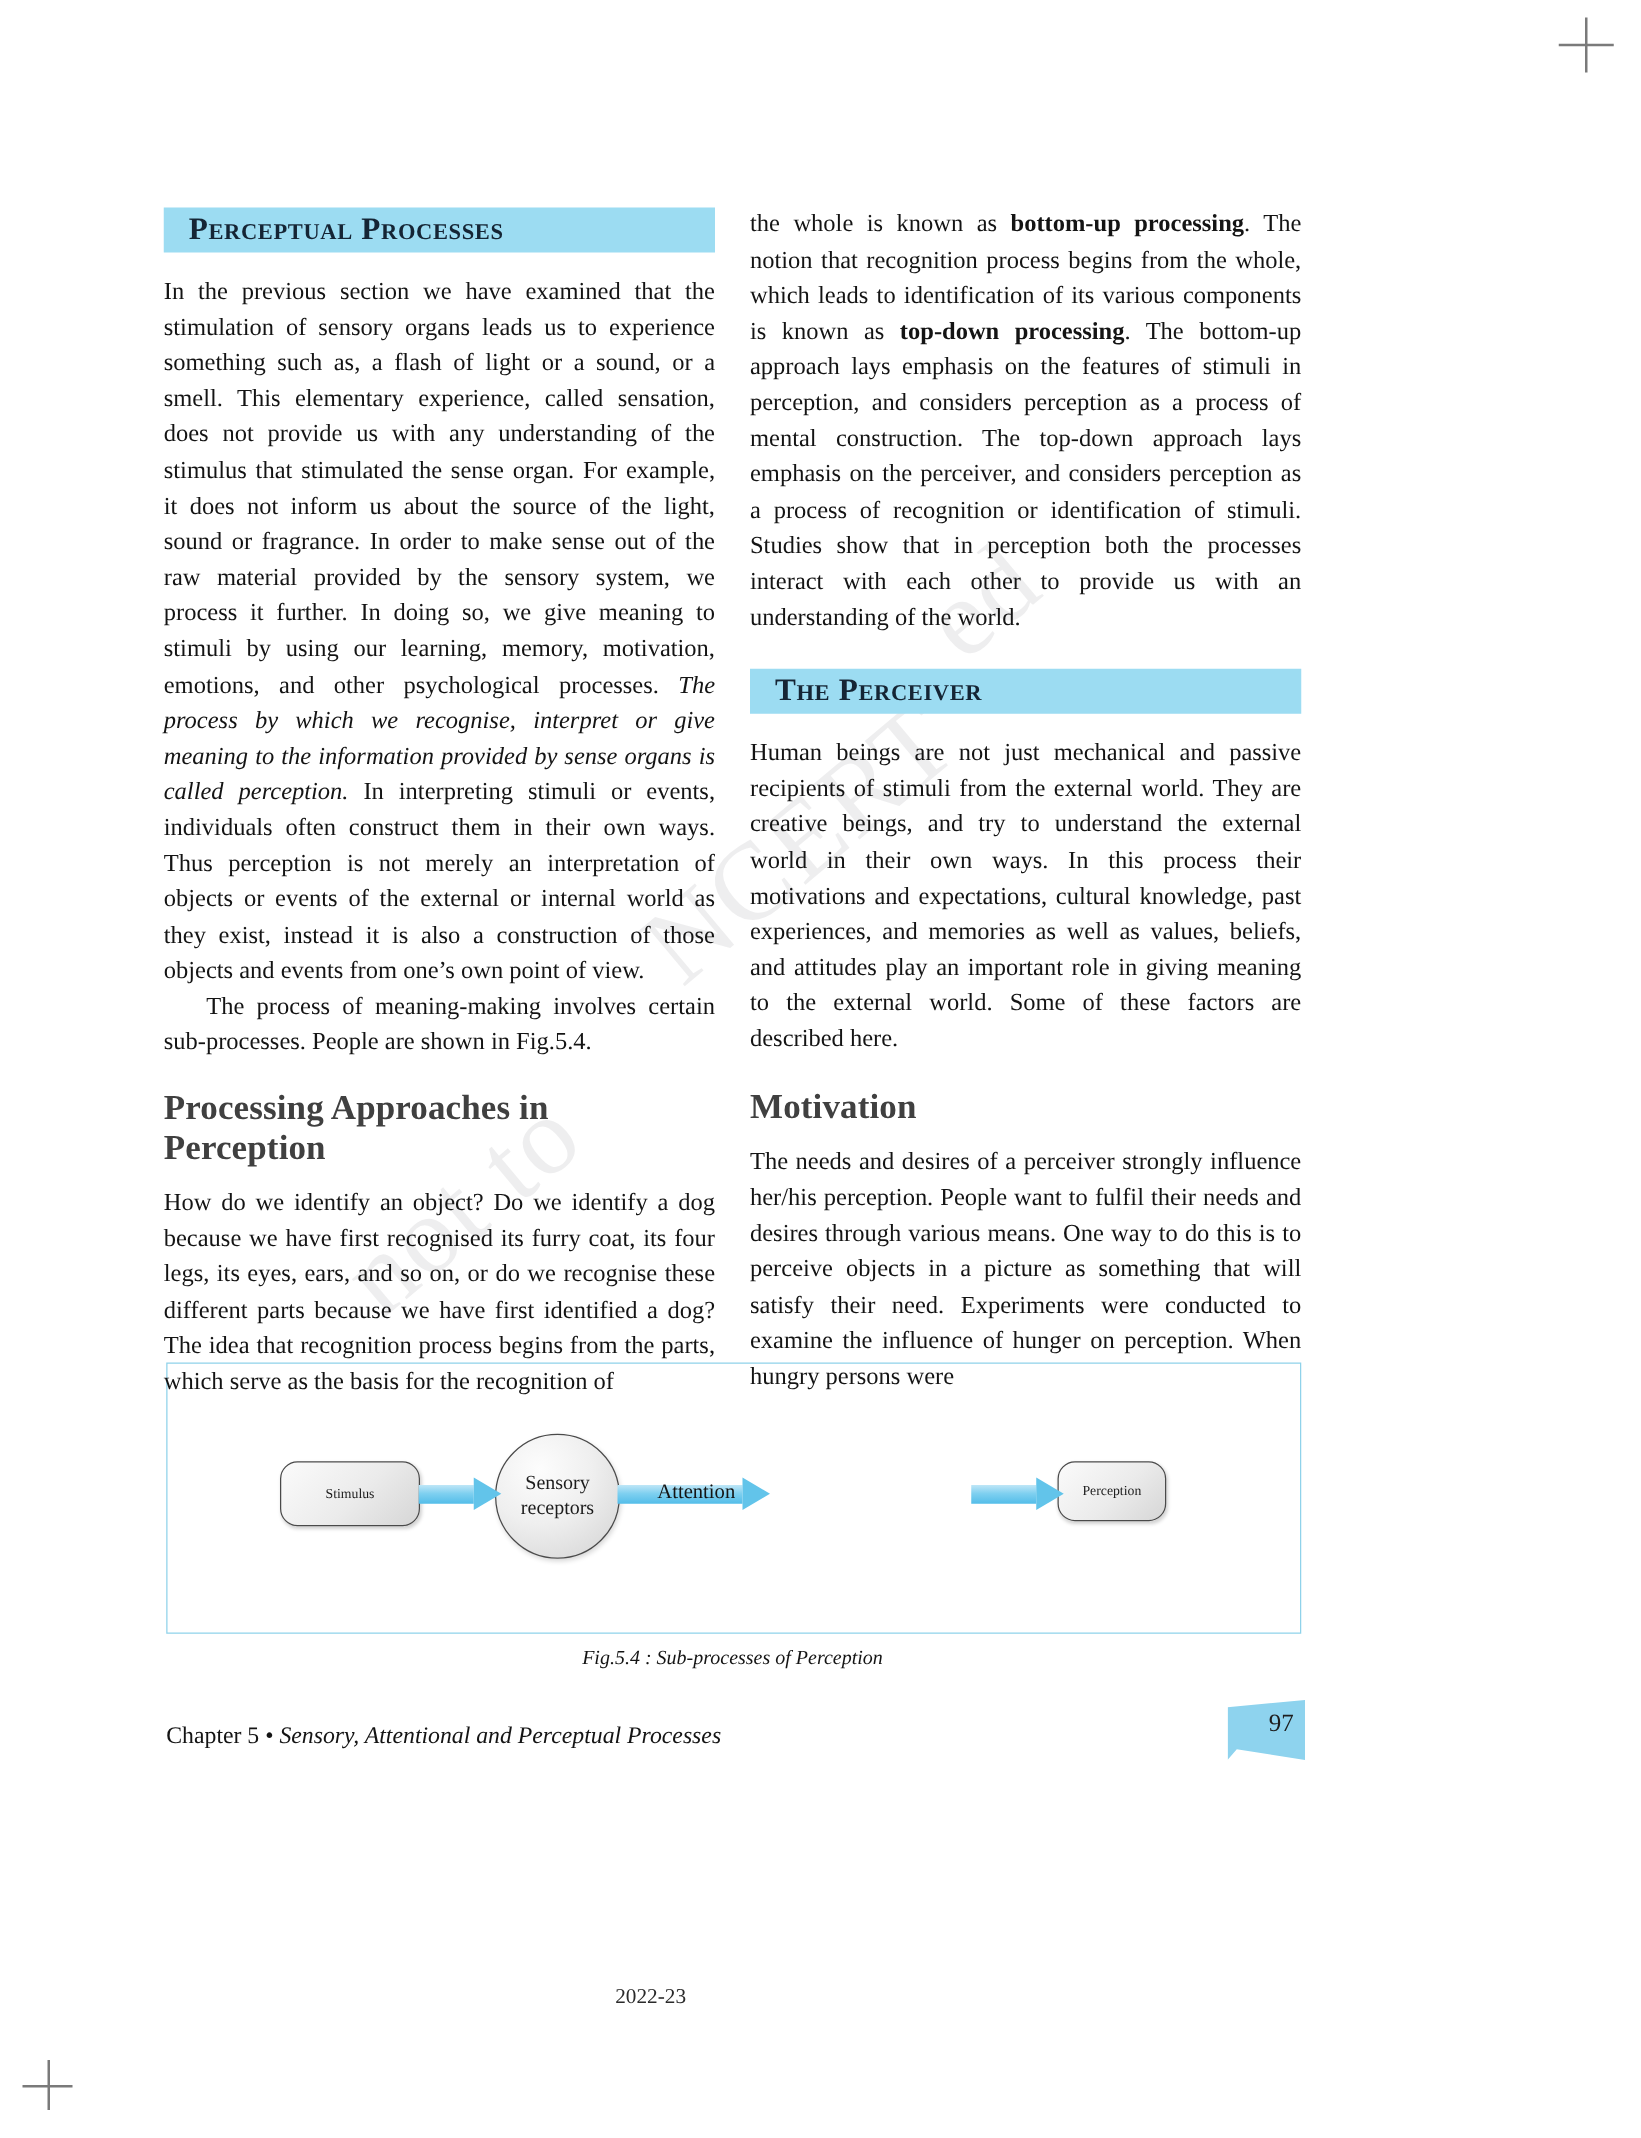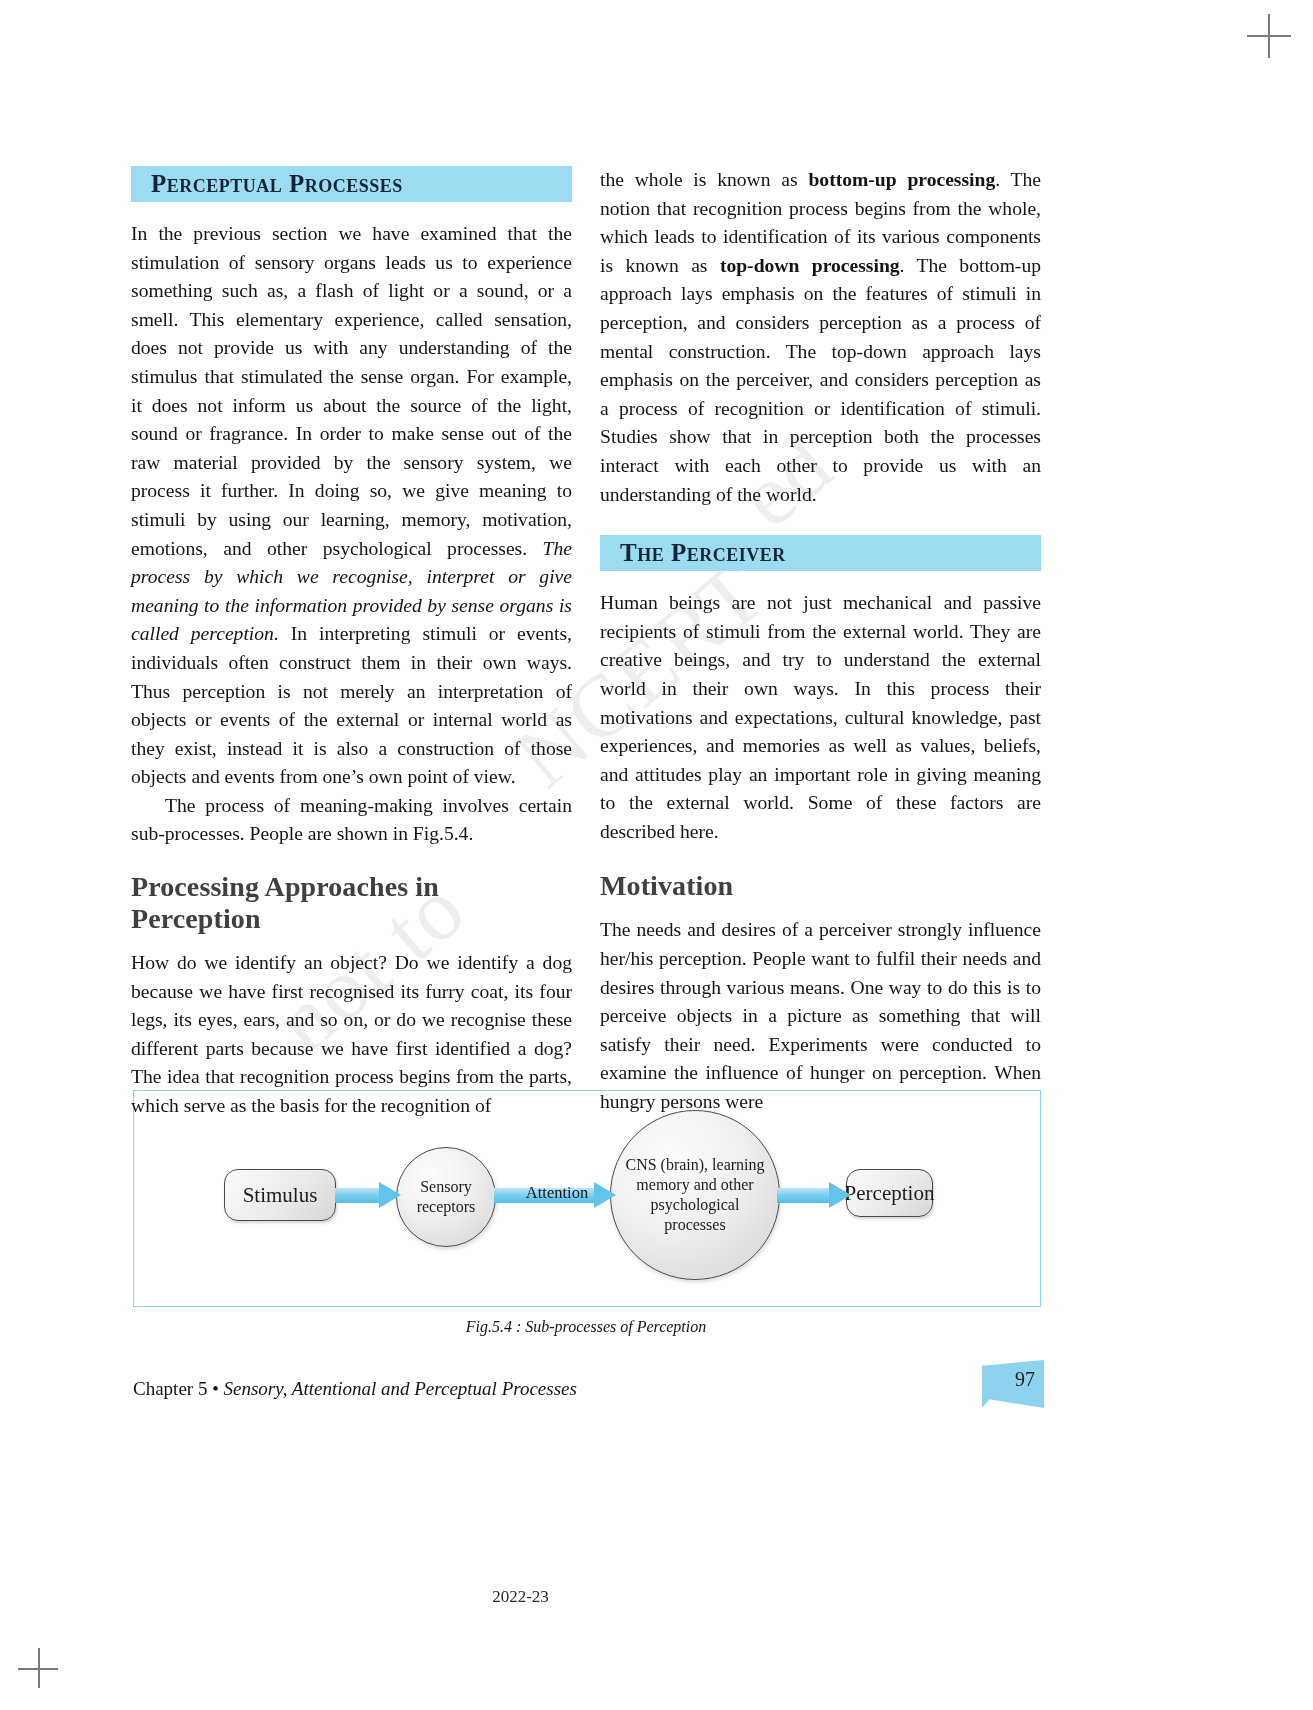--- a/index.html
+++ b/index.html
@@ -158,21 +158,21 @@
     text-align: center;
     font-family: "Liberation Serif", serif;
     color: #1c1c1c;
     box-sizing: border-box;
   }
   .node-rect {
     border: 1.6px solid #4a4a4a;
     border-radius: 14px;
     background: linear-gradient(135deg, #fbfbfb 0%, #ebebeb 55%, #d6d6d6 100%);
     box-shadow: 1px 2px 3px rgba(0,0,0,0.18);
-    font-size: 21px;
+    font-size: 11px;
   }
   .node-circle {
     border: 1.6px solid #4a4a4a;
     border-radius: 50%;
     background: radial-gradient(circle at 35% 28%, #fdfdfd 0%, #efefef 45%, #d2d2d2 100%);
     box-shadow: 1px 2px 4px rgba(0,0,0,0.16);
     font-size: 16px;
     line-height: 20px;
   }
 
@@ -359,28 +359,20 @@
 
       <div class="node node-circle" id="node-receptors">
         <div>
           <div>Sensory</div>
           <div>receptors</div>
         </div>
       </div>
 
       <div class="arrow-label">Attention</div>
 
-      <div class="node node-circle" id="node-cns">
-        <div>
-          <div>CNS (brain), learning</div>
-          <div>memory and other</div>
-          <div>psychological</div>
-          <div>processes</div>
-        </div>
-      </div>
 
       <div class="node node-rect" id="node-perception">
         <span>Perception</span>
       </div>
     </div>
   </div>
 
   <div class="fig-caption">Fig.5.4 : Sub-processes of Perception</div>
 
   <div class="footer-line">

